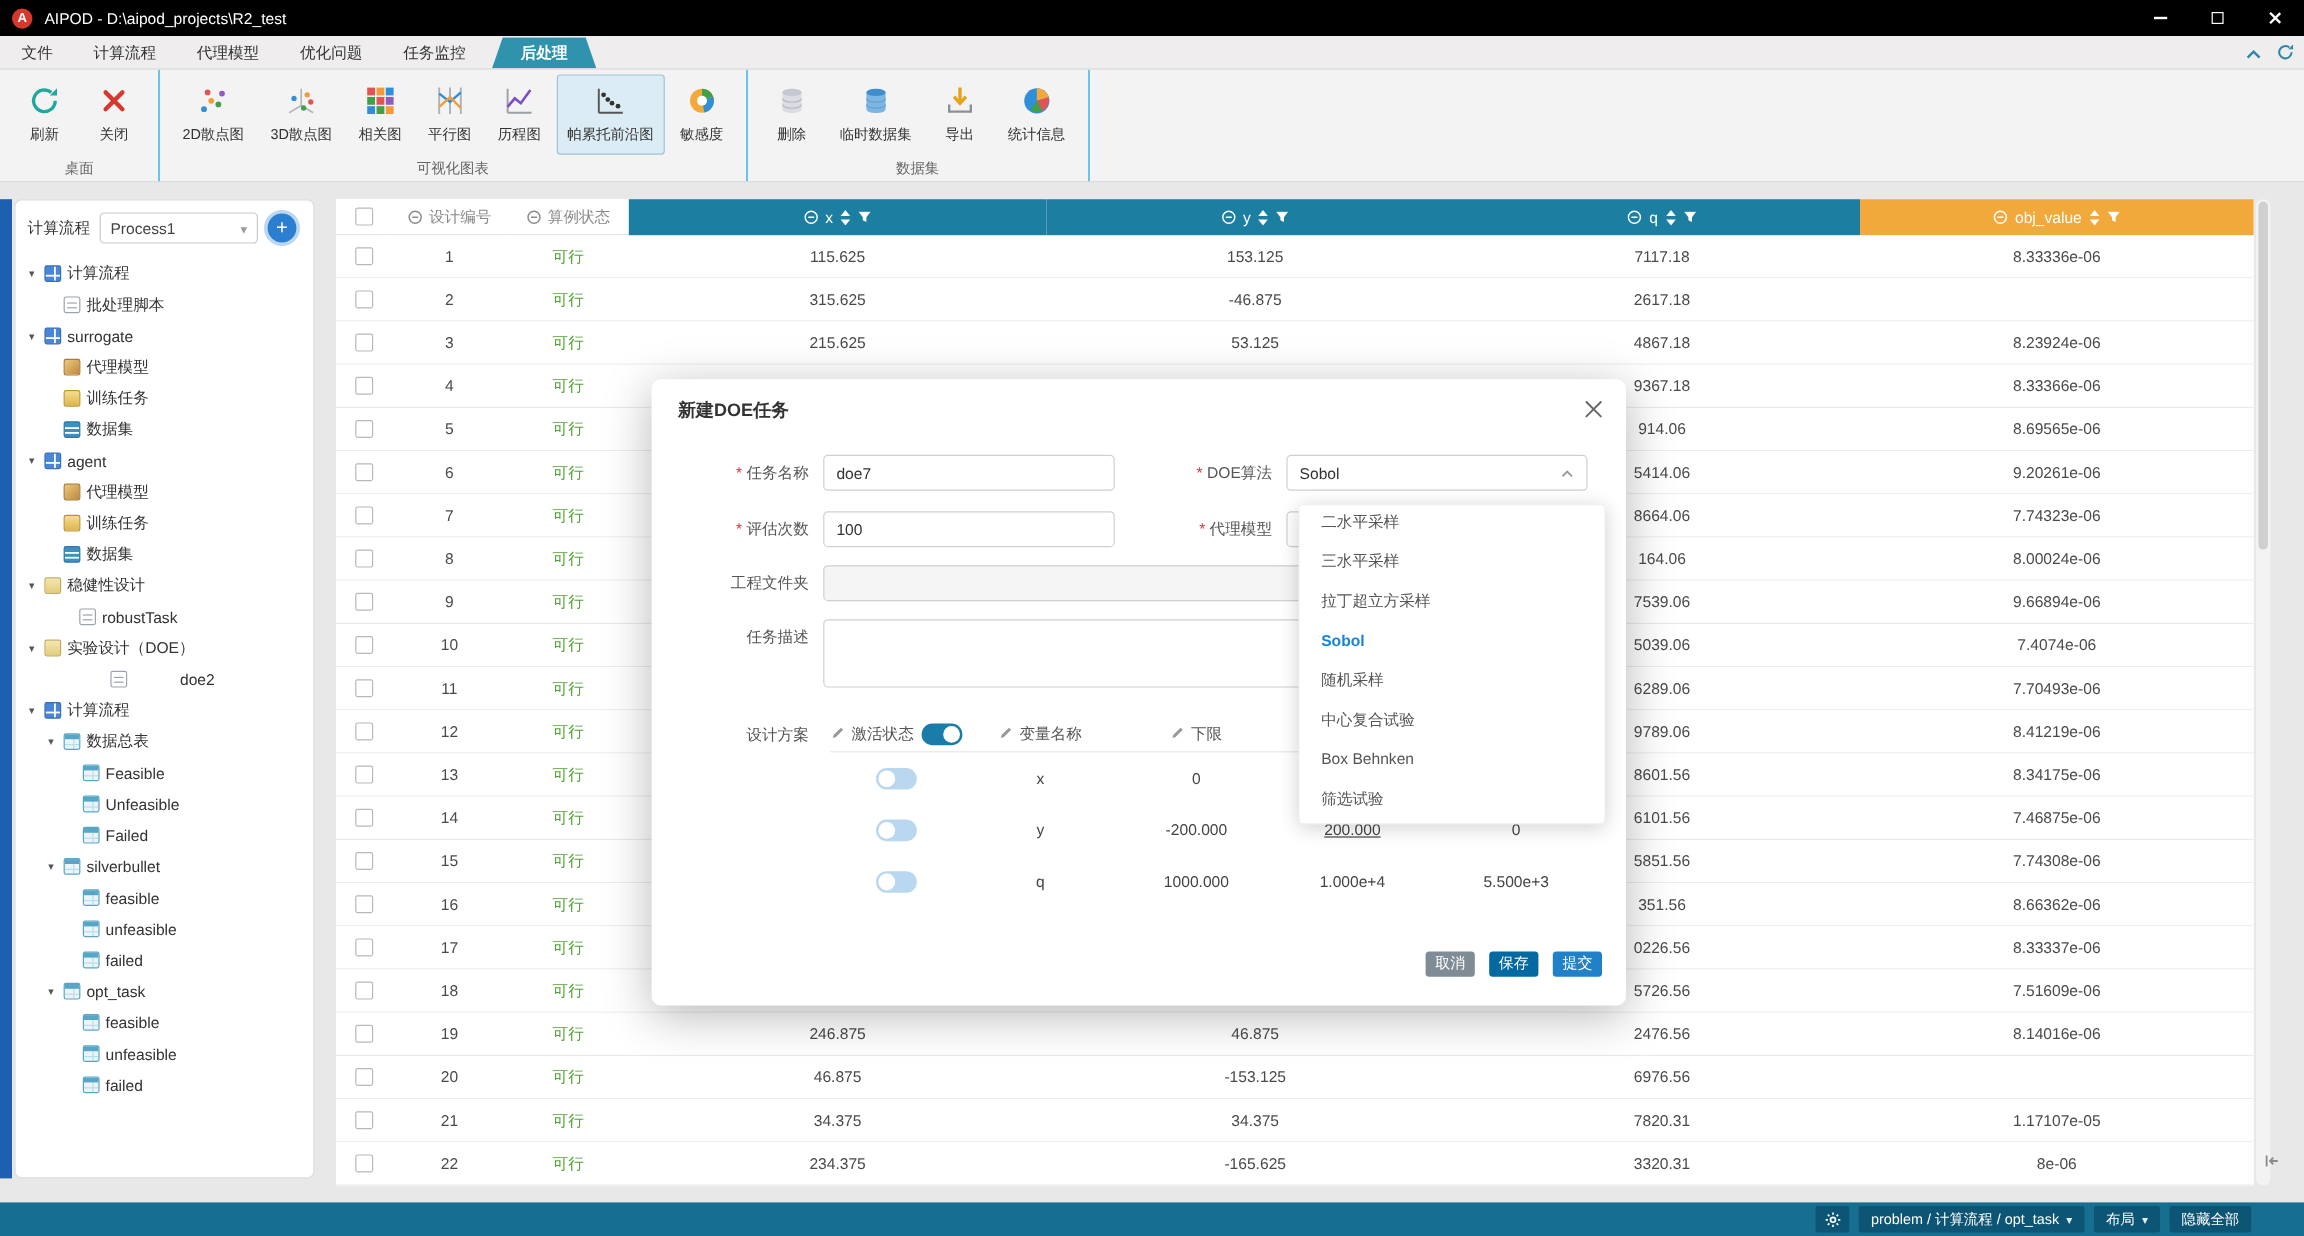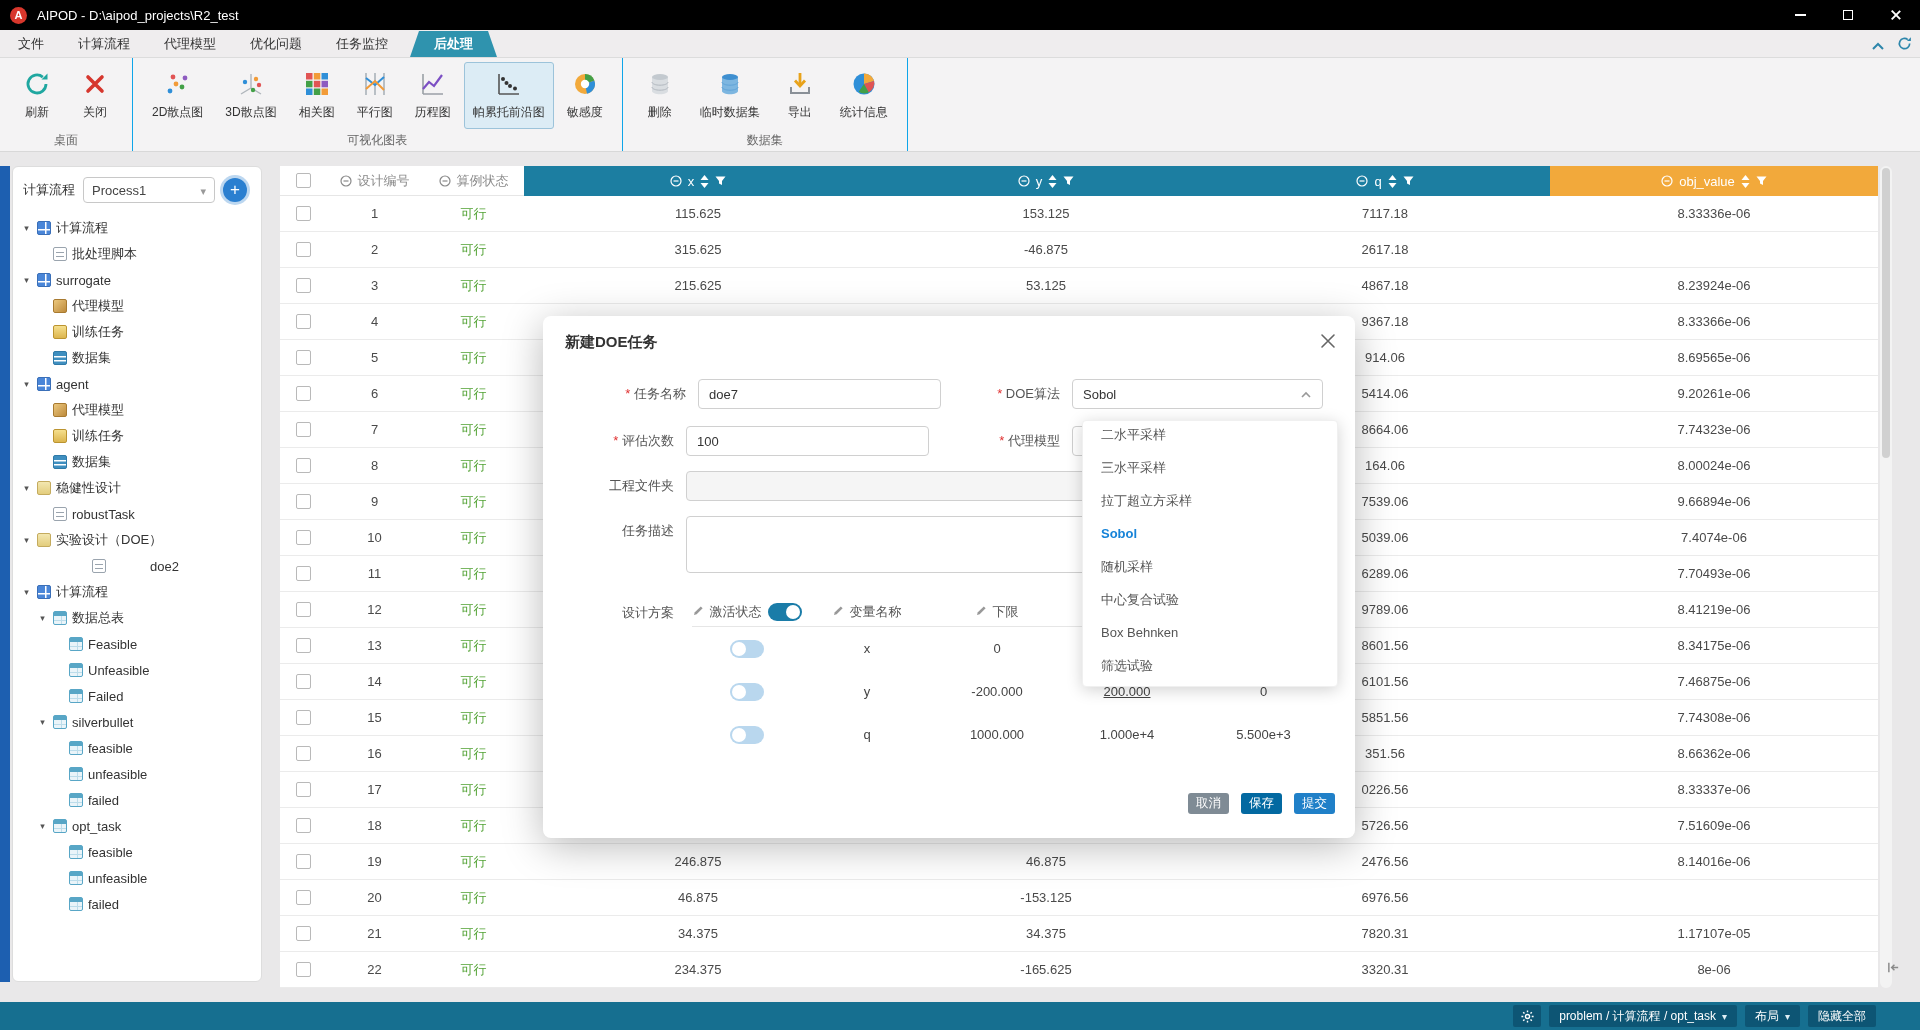--- a/index.html
+++ b/index.html
@@ -345,21 +345,21 @@
       <div class="tnode" style="padding-left: 24px;">
         <span class="tarrow"></span>
         <span class="ticon ti-dataset"></span>
         <span class="tlabel">数据集</span>
       </div>
       <div class="tnode" style="padding-left: 8px;">
         <span class="tarrow">▾</span>
         <span class="ticon ti-folder"></span>
         <span class="tlabel">稳健性设计</span>
       </div>
-      <div class="tnode" style="padding-left: 24px;">
+      <div class="tnode" style="padding-left: 37px;">
         <span class="tarrow"></span>
         <span class="ticon ti-task2"></span>
         <span class="tlabel">robustTask</span>
       </div>
       <div class="tnode" style="padding-left: 8px;">
         <span class="tarrow">▾</span>
         <span class="ticon ti-folder"></span>
         <span class="tlabel">实验设计（DOE）</span>
       </div>
       <div class="tnode" style="padding-left: 24px; gap: 44px;">
@@ -817,21 +817,21 @@
 <div class="modal">
   <div class="m-head">
       <span>新建DOE任务</span>
     </div>
   <div class="m-close">
     <svg viewBox="0 0 18 18">
         <path d="M3 3l12 12M15 3 3 15" stroke="#666" stroke-width="1.6" stroke-linecap="round"></path>
       </svg>
   </div>
 
-  <div class="m-row" style="top:63px;left:12px;width:398px">
+  <div class="m-row" style="top:63px;left:0;width:398px">
     <div class="m-label req">任务名称</div>
     <input class="m-input" style="width: 243px;" value="doe7">
   </div>
   <div class="m-row" style="top:63px;left:386px;width:406px">
     <div class="m-label req">DOE算法</div>
     <div class="m-select" style="width:251px">
       <span>Sobol</span>
       <span><svg width="12" height="8" viewBox="0 0 12 8">
             <path d="M2 6 6 2l4 4" stroke="#999" stroke-width="1.6" fill="none"></path>
           </svg></span>

